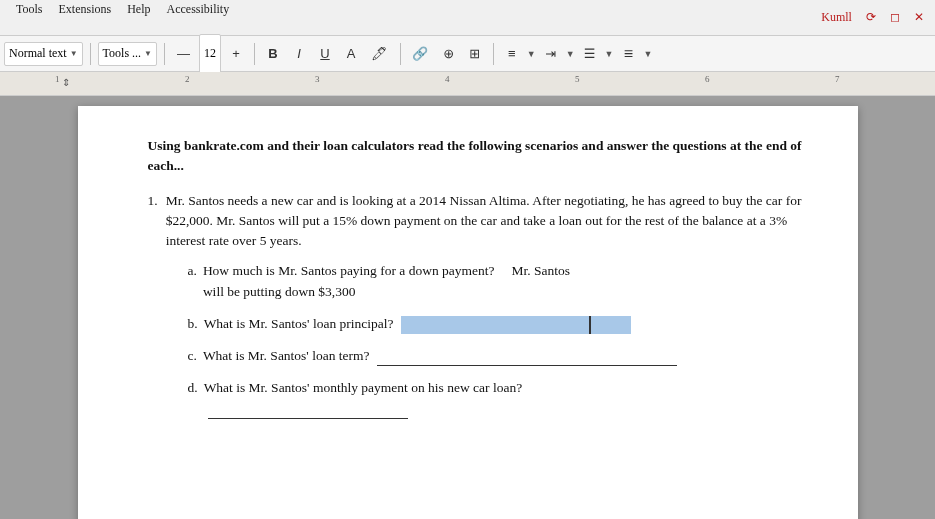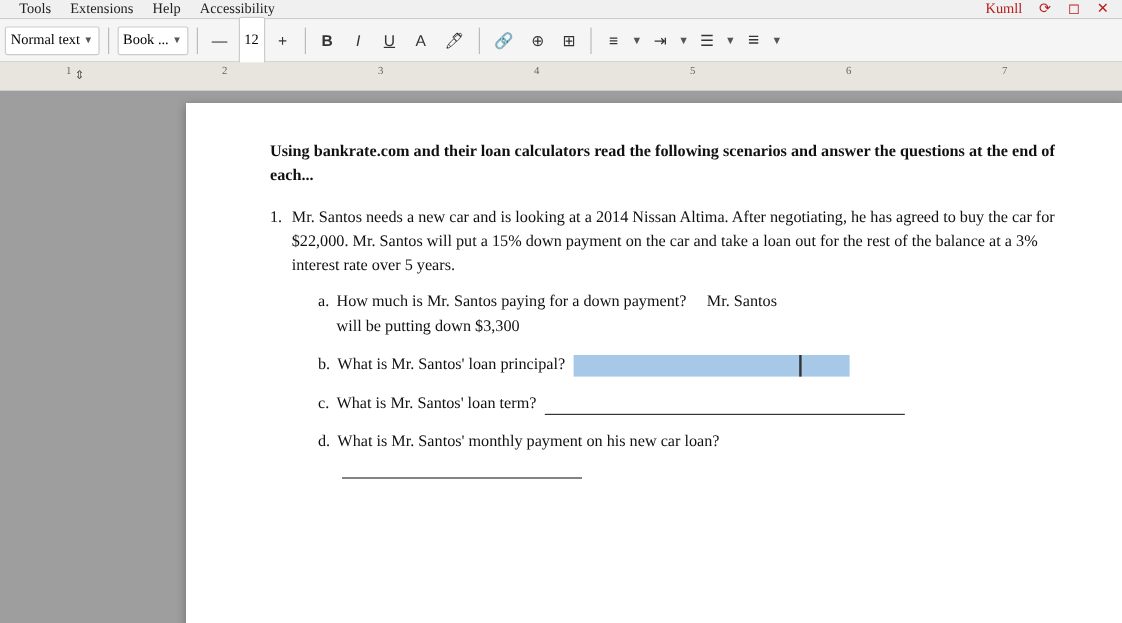--- a/index.html
+++ b/index.html
@@ -93,21 +93,21 @@
       color: #666;
       top: 2px;
     }
 
     
     .page-area {
       flex: 1;
       overflow: auto;
       background: #9e9e9e;
       display: flex;
-      justify-content: flex-end;
+      justify-content: center;
       padding: 10px 0;
     }
     .page {
       background: #fff;
       width: 780px;
       min-height: 460px;
       box-shadow: 0 2px 8px rgba(0,0,0,0.3);
       padding: 30px 50px 30px 70px;
       font-family: 'Times New Roman', Times, serif;
       font-size: 13.5px;
@@ -195,25 +195,24 @@
       border-left: 2px solid #333;
     }
 
     .answer-bold {
       font-weight: normal;
     }
 
     
     .nav-bar {
       display: flex;
-      align-items: center;
       background: #f0f0f0;
       border-bottom: 1px solid #ccc;
       padding: 2px 8px;
-      height: 16px;
+      height: 36px;
       flex-shrink: 0;
     }
     .nav-item {
       font-size: 12px;
       color: #222;
       padding: 0 8px;
       cursor: pointer;
     }
     .nav-right {
       margin-left: auto;
@@ -247,21 +246,21 @@
 <div class="toolbar">
 
   <div class="toolbar-dropdown">
     <span>Normal text</span>
     <span class="chevron-down">▼</span>
   </div>
 
   <div class="toolbar-divider"></div>
 
   <div class="toolbar-dropdown">
-    <span>Book ...</span>
+    <span>Tools ...</span>
     <span class="chevron-down">▼</span>
   </div>
 
   <div class="toolbar-divider"></div>
 
   <button class="toolbar-btn">—</button>
 
   <div class="toolbar-font-size">
     <span>12</span>
   </div>

